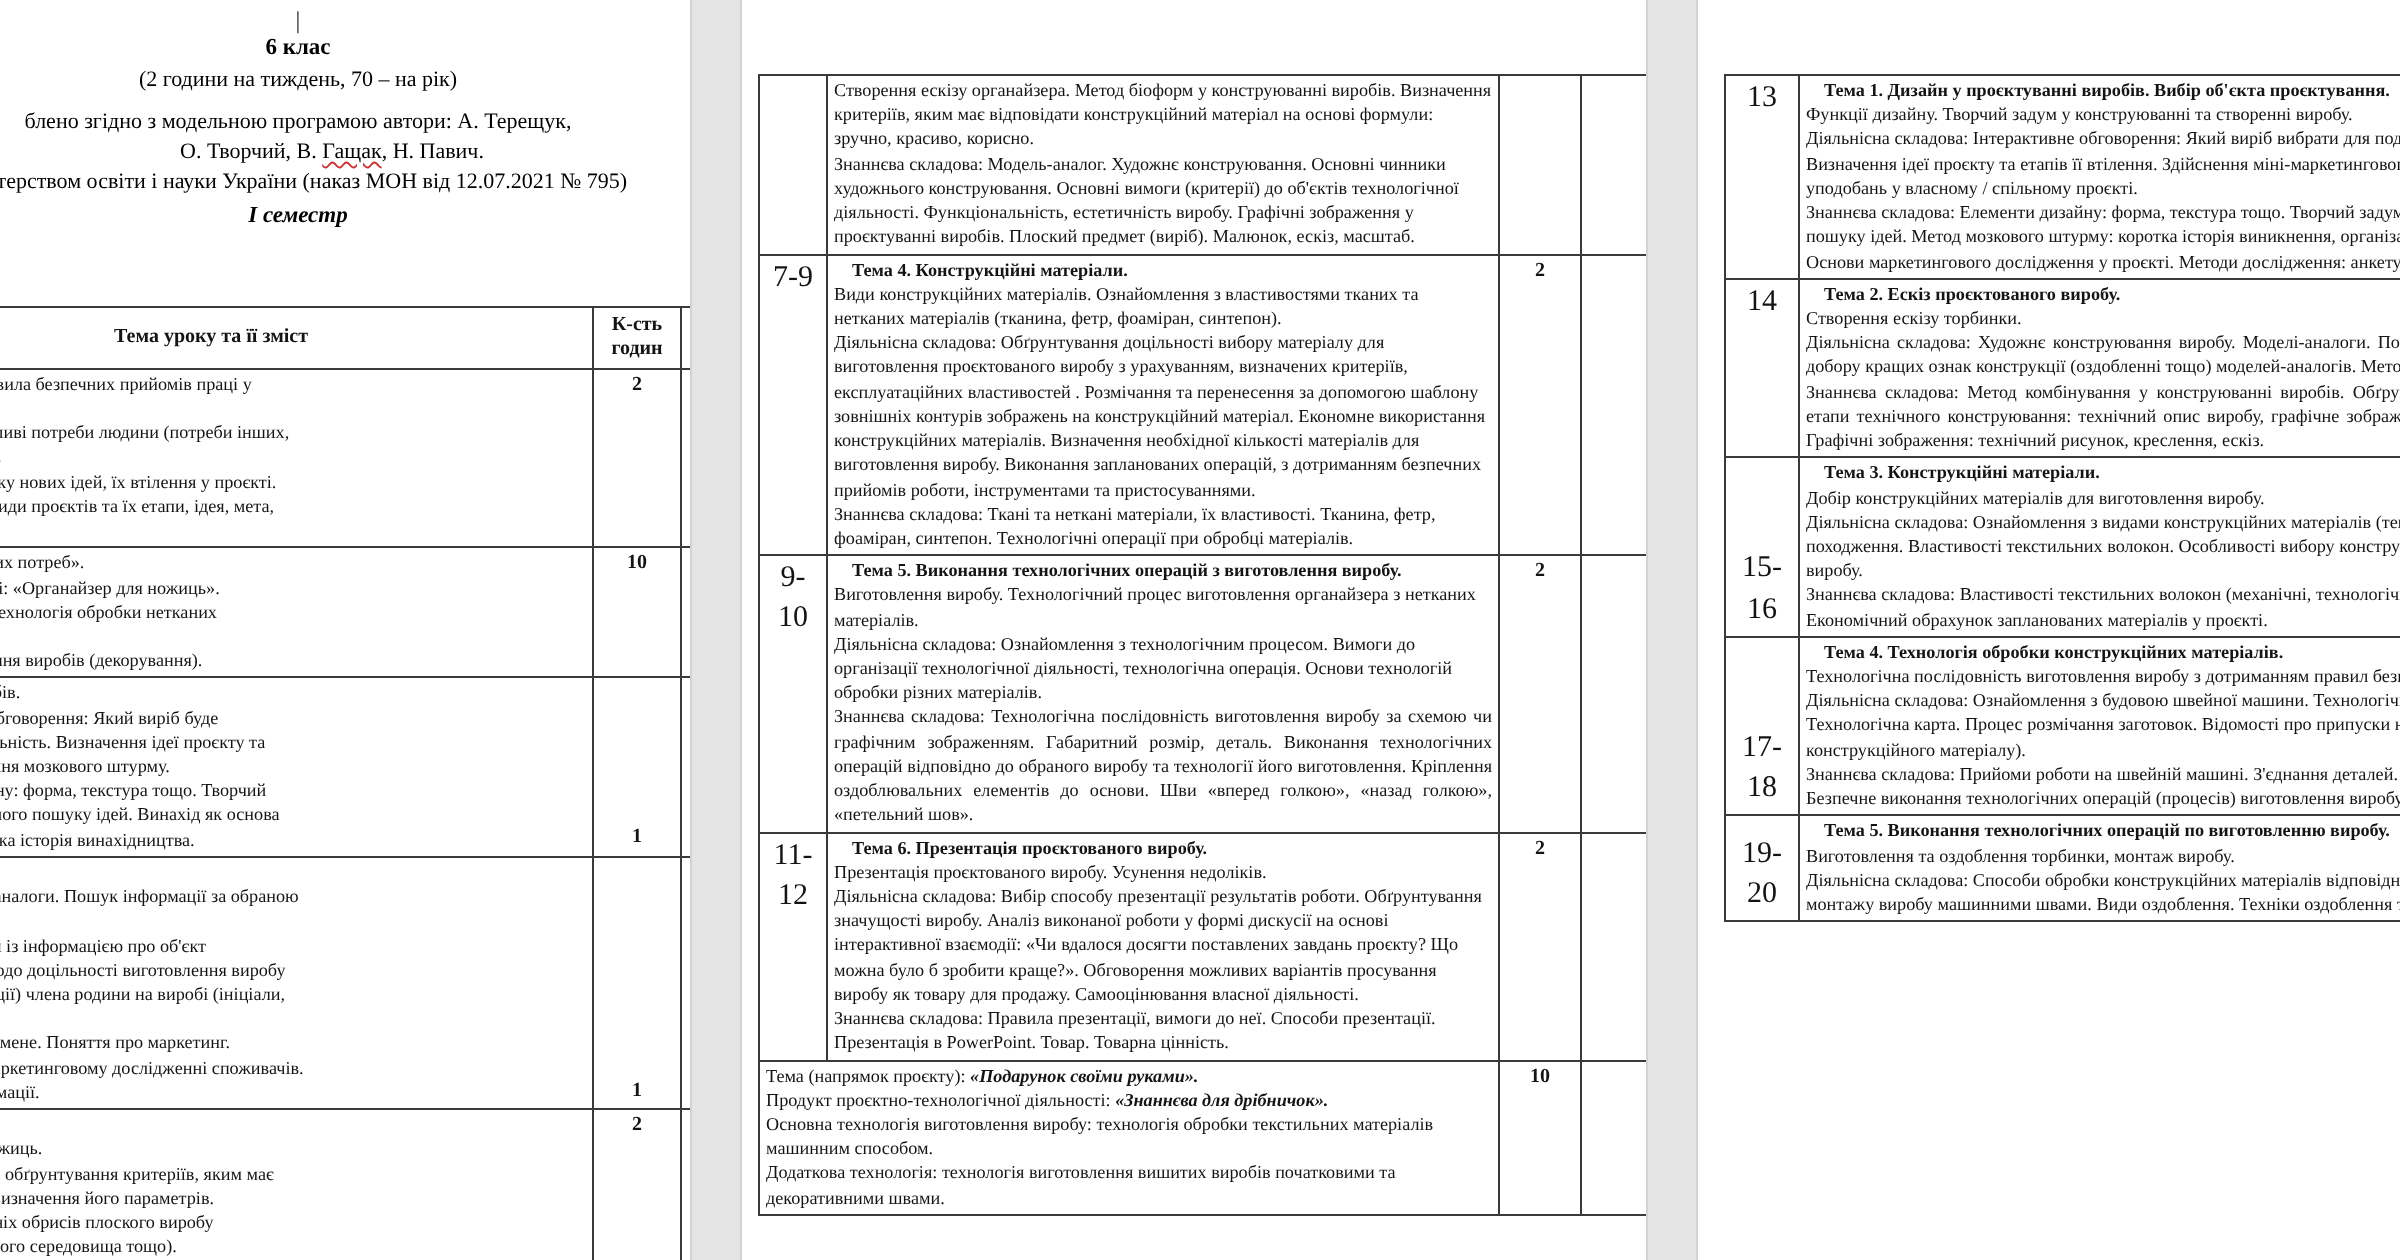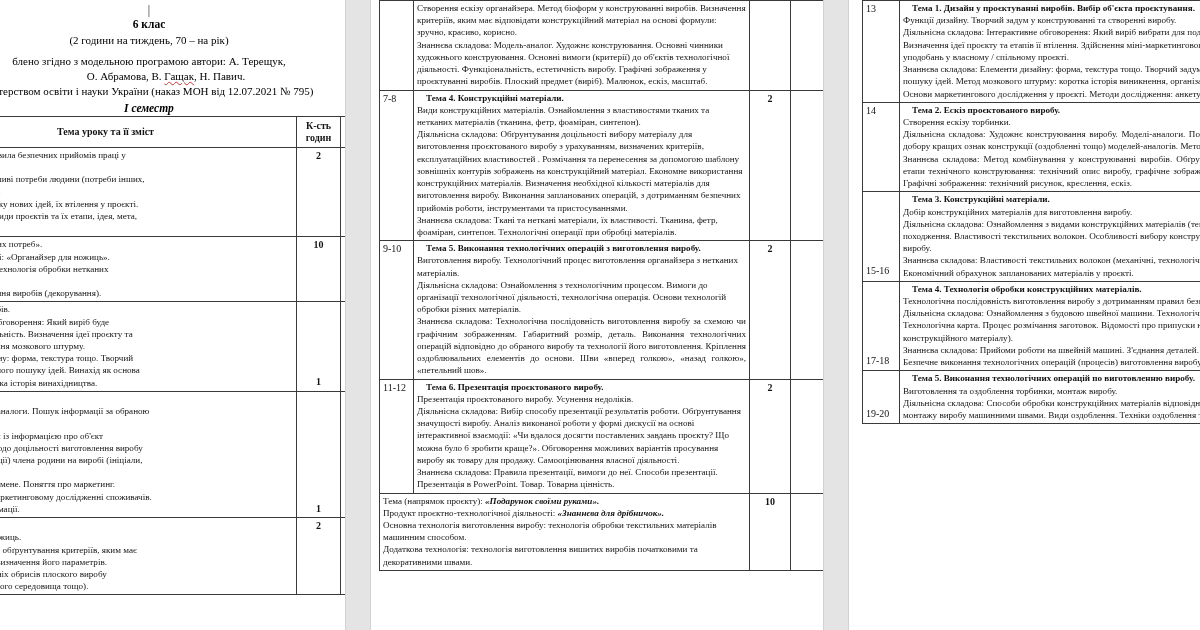--- a/index.html
+++ b/index.html
@@ -60,35 +60,36 @@
   .hdr .appr  { font-size: 11px; margin-top: 1px; text-align: center; }
   .hdr .sem   { font-style: italic; font-weight: bold; font-size: 11.5px; margin-top: 3px; }
 
   
   table.sched {
     border-collapse: collapse;
     width: 100%;
     font-size: 9.1px;
     line-height: 1.345;
     color: #141414;
+    margin-top: 37px;
   }
   table.sched td, table.sched th {
     border: 1px solid #3a3a3a;
     vertical-align: top;
     padding: 1px 3px 2px 3px;
   }
   table.sched th {
     text-align: center;
     font-weight: bold;
     font-size: 10px;
     vertical-align: middle;
     padding: 3px 2px;
     line-height: 1.2;
   }
-  td.num  { vertical-align: middle; width: 34px; font-size: 10px; }
+  td.num  { text-align: center; vertical-align: middle; width: 34px; font-size: 15px; }
   td.num.bot { vertical-align: bottom; padding-bottom: 3px; }
   td.hrs  { text-align: center; vertical-align: middle; width: 44px;
             font-weight: bold; font-size: 10px; }
   td.hrs.bot { vertical-align: bottom; padding-bottom: 2px; }
   td.dat  { width: 44px; }
   td.body { text-align: left; }
 
   b.lab { font-weight: normal; }
   i.em  { font-style: italic; font-weight: bold; }
   .ind  { display: inline-block; width: 9px; }
@@ -115,21 +116,21 @@
 <div id="viewer">
 
   <div class="page page-1">
     <div class="sheet sheet-1">
 
       <div class="hdr">
         <div class="caret">|</div>
         <div class="grade">6 клас</div>
         <div class="hours">(2 години на тиждень, 70 – на рік)</div>
         <div class="auth1">блено згідно з  модельною програмою автори: А. Терещук,</div>
-        <div class="auth2"><span>О. Абрамова,  В. </span><span class="sp">Гащак</span><span>, Н. Павич.</span></div>
+        <div class="auth2"><span>О. Творчий,  В. </span><span class="sp">Гащак</span><span>, Н. Павич.</span></div>
         <div class="appr">ністерством освіти і науки України  (наказ МОН від 12.07.2021  № 795)</div>
         <div class="sem">I семестр</div>
       </div>
 
       <table class="sched sched-1">
         <colgroup>
             <col class="c-body">
             <col class="c-hrs">
             <col class="c-dat">
           </colgroup>
@@ -229,21 +230,21 @@
             <tr>
               <td class="num"></td>
               <td class="body">
                 <div>Створення ескізу органайзера. Метод біоформ у конструюванні виробів. Визначення критеріїв, яким має відповідати конструкційний матеріал на основі формули: зручно, красиво, корисно.</div>
                 <div><b class="lab">Знаннєва складова:</b> Модель-аналог. Художнє конструювання. Основні чинники художнього конструювання. Основні вимоги (критерії) до об'єктів технологічної діяльності. Функціональність, естетичність виробу. Графічні зображення у проєктуванні виробів. Плоский предмет (виріб). Малюнок, ескіз, масштаб.</div>
               </td>
               <td class="hrs"></td>
               <td class="dat"></td>
             </tr>
             <tr>
-              <td class="num">7-8</td>
+              <td class="num">7-9</td>
               <td class="body">
                 <div style="font-weight:bold"><span class="ind"></span>Тема 4. Конструкційні матеріали.</div>
                 <div>Види конструкційних матеріалів. Ознайомлення з властивостями тканих та нетканих матеріалів (тканина, фетр, фоамiран, синтепон).</div>
                 <div><b class="lab">Діяльнісна  складова:</b> Обґрунтування доцільності вибору матеріалу для виготовлення проєктованого виробу з урахуванням, визначених критеріїв, експлуатаційних властивостей . Розмічання та перенесення за допомогою шаблону зовнішніх контурів зображень на конструкційний матеріал. Економне використання конструкційних матеріалів. Визначення необхідної кількості матеріалів для виготовлення виробу. Виконання запланованих операцій, з дотриманням безпечних прийомів роботи, інструментами та пристосуваннями.</div>
                 <div><b class="lab">Знаннєва складова:</b> Ткані та неткані матеріали, їх властивості. Тканина, фетр, фоамiран, синтепон. Технологічні операції при обробці матеріалів.</div>
               </td>
               <td class="hrs">2</td>
               <td class="dat"></td>
             </tr>
             <tr>

